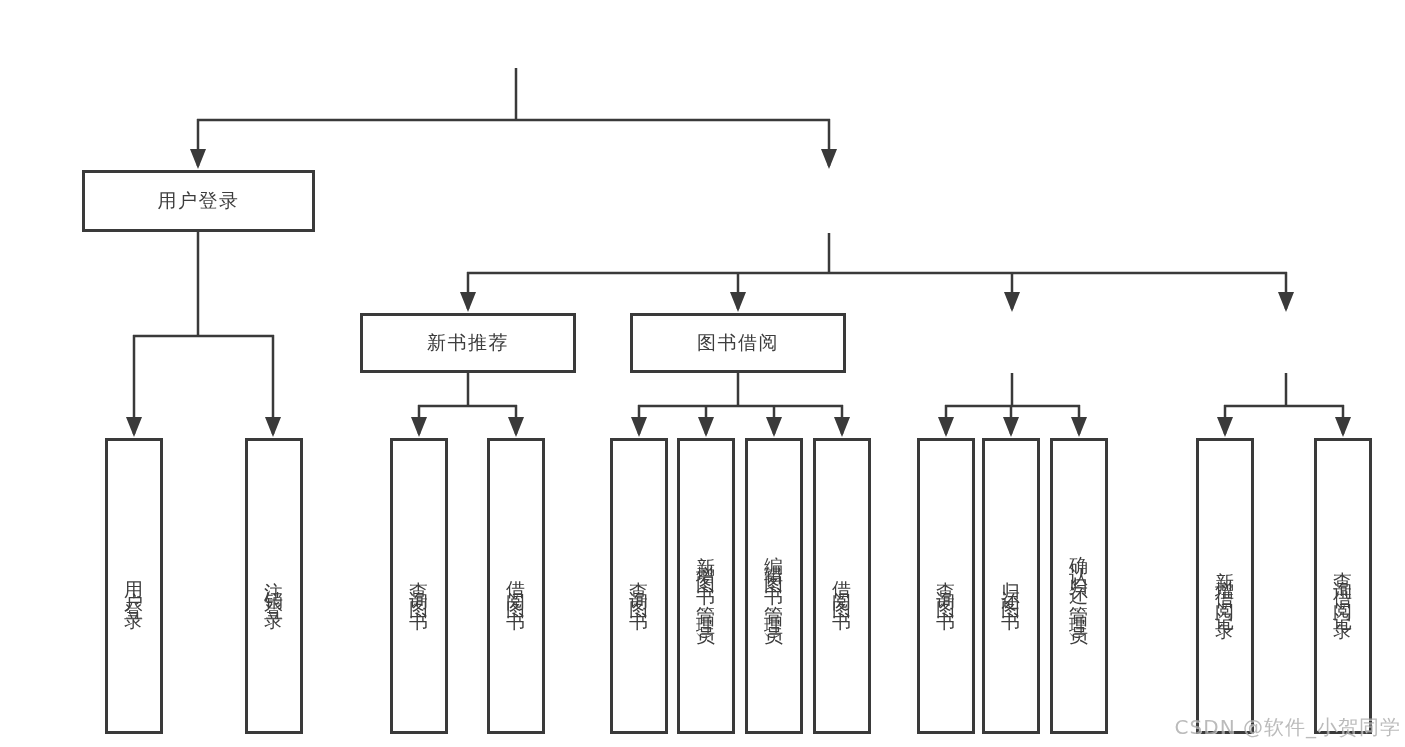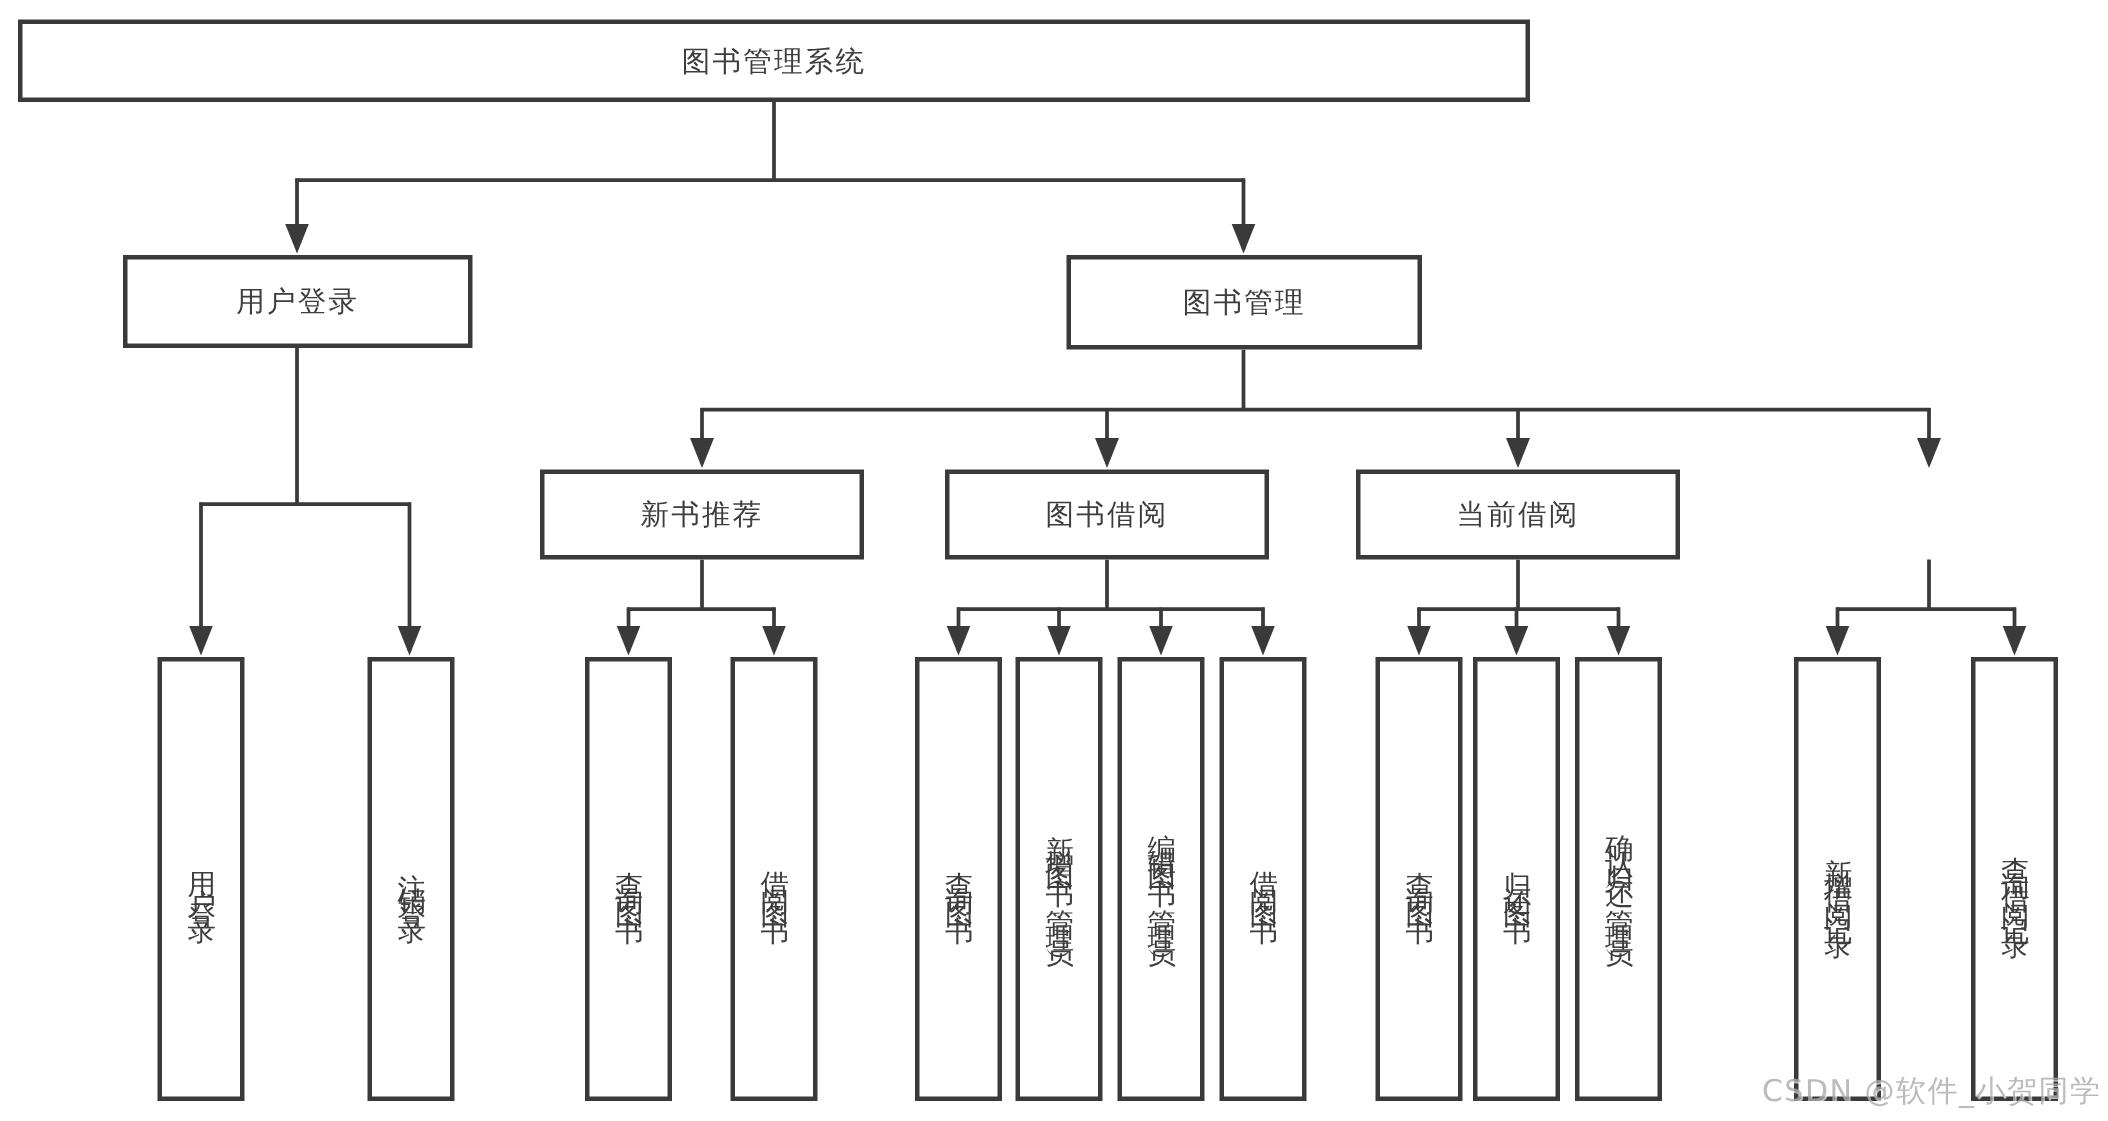--- a/index.html
+++ b/index.html
@@ -114,39 +114,30 @@
     </g>
 
     <g>
       <line x1="1286" y1="373" x2="1286" y2="407"></line>
       <line x1="1224" y1="406" x2="1344" y2="406"></line>
       <line x1="1225" y1="405" x2="1225" y2="434" marker-end="url(#arrow)"></line>
       <line x1="1343" y1="405" x2="1343" y2="434" marker-end="url(#arrow)"></line>
     </g>
   </svg>
 
-  <div class="node node-h" style="left:12px;top:13px;width:1008px;height:55px">
-    <span class="lbl">图书管理系统</span>
-  </div>
 
   <div class="node node-h" style="left:82px;top:170px;width:233px;height:62px">
     <span class="lbl">用户登录</span>
-  </div>
-  <div class="node node-h" style="left:711px;top:170px;width:237px;height:63px">
-    <span class="lbl">图书管理</span>
   </div>
 
   <div class="node node-h" style="left:360px;top:313px;width:216px;height:60px">
     <span class="lbl">新书推荐</span>
   </div>
   <div class="node node-h" style="left:630px;top:313px;width:216px;height:60px">
     <span class="lbl">图书借阅</span>
-  </div>
-  <div class="node node-h" style="left:904px;top:313px;width:216px;height:60px">
-    <span class="lbl">当前借阅</span>
   </div>
 
   <div class="node node-v" style="left:105px;top:438px;width:58px;height:296px">
     <span class="lbl">用户登录</span>
   </div>
   <div class="node node-v" style="left:245px;top:438px;width:58px;height:296px">
     <span class="lbl">注销登录</span>
   </div>
 
   <div class="node node-v" style="left:390px;top:438px;width:58px;height:296px">

